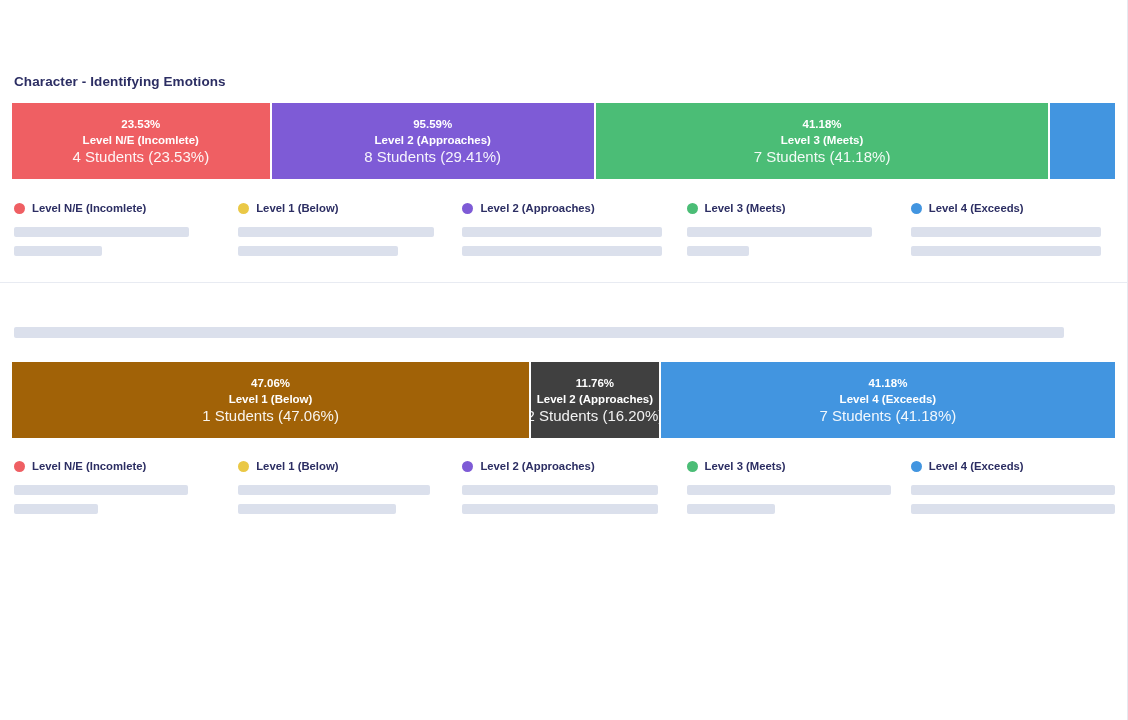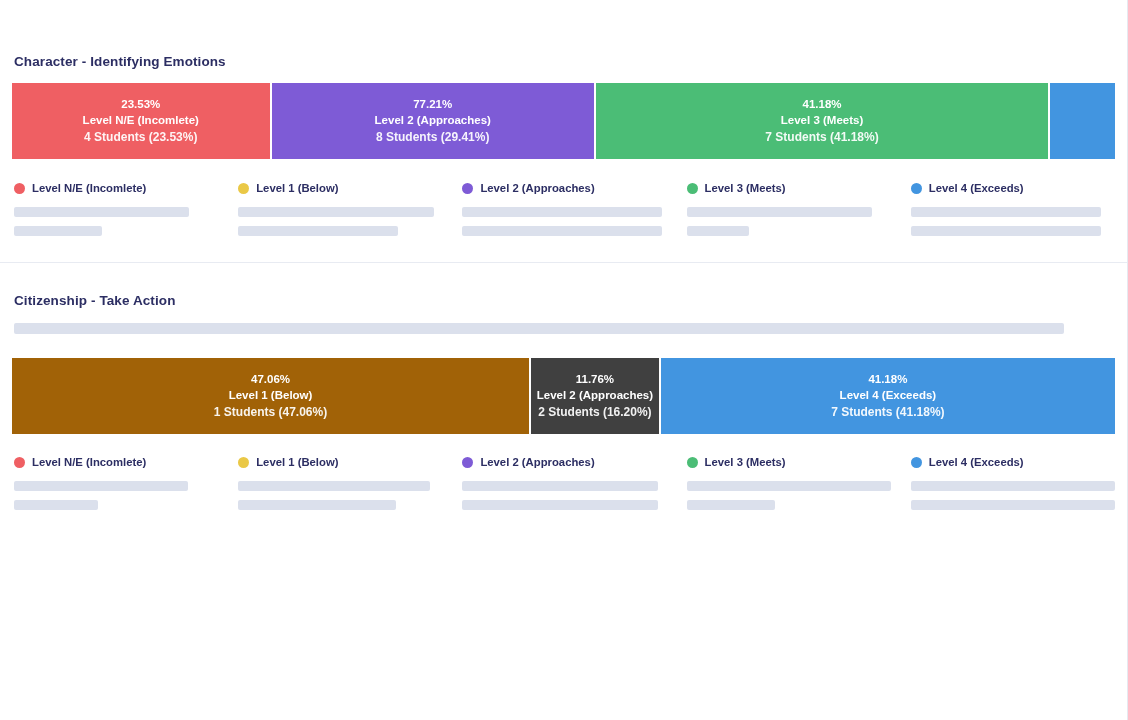--- a/index.html
+++ b/index.html
@@ -10,21 +10,21 @@
     background: #ffffff;
     font-family: "Liberation Sans", "DejaVu Sans", sans-serif;
     overflow: hidden;
   }
   .page {
     position: relative;
     width: 1128px;
     height: 720px;
     background: #ffffff;
     border-right: 1px solid #e6e9f0;
-    padding-top: 54px;
+    padding-top: 74px;
   }
 
   
   .section { position: relative; padding: 0 0 0 0; }
   .section + .section { border-top: 1px solid #e8ebf2; }
   .section-inner { padding: 0 12px; }
 
   .section-title {
     font-size: 13.5px;
     font-weight: 700;
@@ -84,22 +84,22 @@
     line-height: 16px;
     white-space: nowrap;
   }
   .seg-label {
     font-size: 11.5px;
     font-weight: 700;
     line-height: 16px;
     white-space: nowrap;
   }
   .seg-count {
-    font-size: 12px;
-    font-weight: 700;
+    font-size: 15px;
+    font-weight: 400;
     line-height: 18px;
     color: rgba(255,255,255,.93);
     white-space: nowrap;
   }
 
   
   .legend {
     display: flex;
     margin-top: 22px;
     padding: 0 2px;
@@ -143,21 +143,21 @@
     <div class="section-inner">
       <div class="section-title">Character - Identifying Emotions</div>
 
       <div class="dist-bar">
         <div class="dist-seg" style="flex:0 0 23.53%;background:#ef5f63;">
           <span class="seg-pct">23.53%</span>
           <span class="seg-label">Level N/E (Incomlete)</span>
           <span class="seg-count">4 Students (23.53%)</span>
         </div>
         <div class="dist-seg" style="flex:0 0 29.41%;background:#7e5bd6;">
-          <span class="seg-pct">77.21%</span>
+          <span class="seg-pct">95.59%</span>
           <span class="seg-label">Level 2 (Approaches)</span>
           <span class="seg-count">8 Students (29.41%)</span>
         </div>
         <div class="dist-seg" style="flex:0 0 41.18%;background:#4bbd76;">
           <span class="seg-pct">41.18%</span>
           <span class="seg-label">Level 3 (Meets)</span>
           <span class="seg-count">7 Students (41.18%)</span>
         </div>
         <div class="dist-seg" style="flex:1 1 auto;background:#4295e0;border-right:0;"></div>
       </div>
@@ -213,21 +213,20 @@
             <span class="skel" style="width:190px;"></span>
           </div>
         </div>
       </div>
     </div>
     <div style="height:26px;"></div>
   </div>
 
   <div class="section sec2">
     <div class="section-inner">
-      <div class="section-title">Citizenship - Take Action</div>
 
       <div class="skel-desc"></div>
 
       <div class="dist-bar" style="margin-top:24px;">
         <div class="dist-seg" style="flex:0 0 47.06%;background:#a16207;">
           <span class="seg-pct">47.06%</span>
           <span class="seg-label">Level 1 (Below)</span>
           <span class="seg-count">1 Students (47.06%)</span>
         </div>
         <div class="dist-seg" style="flex:0 0 11.76%;background:#404040;">

